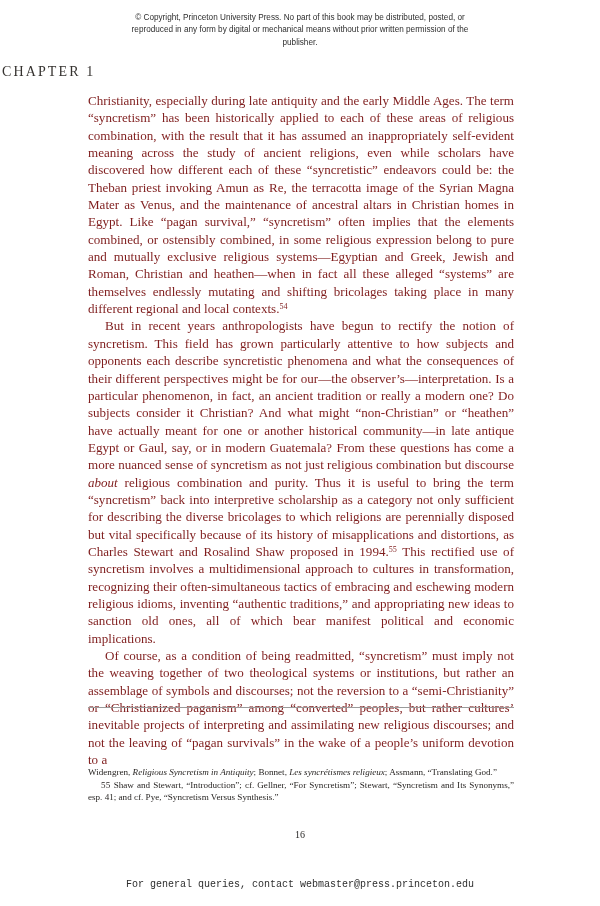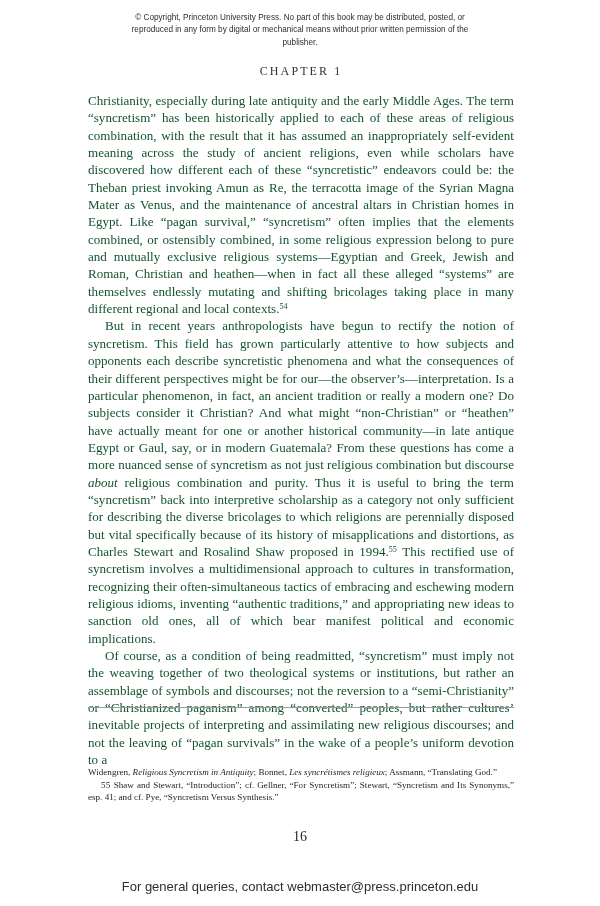--- a/index.html
+++ b/index.html
@@ -35,39 +35,38 @@
     color: #2e2e2e;
     text-align: center;
   }
 
   
   .chapter-label {
     position: absolute;
     left: 0;
     top: 64px;
     width: 600px;
-    text-align: center;
     font-family: "Liberation Serif", "DejaVu Serif", serif;
-    font-size: 12px;
+    font-size: 14px;
     letter-spacing: 2.1px;
     color: #35322f;
     text-indent: 2.1px;
   }
 
   
   .body-block {
     position: absolute;
     left: 88px;
     top: 92px;
     width: 426px;
     font-size: 13.05px;
     line-height: 17.35px;
     text-align: justify;
     text-justify: inter-word;
-    color: #14532d;
+    color: #7f1d1d;
     hyphens: manual;
   }
   .body-block p {
     margin: 0;
   }
   .body-block p + p {
     text-indent: 17px;
   }
   .body-block i, .fn i {
   }
@@ -110,33 +109,33 @@
     padding-right: 3.2px;
   }
 
   
   .folio {
     position: absolute;
     left: 0;
     top: 829px;
     width: 600px;
     text-align: center;
-    font-size: 14px;
+    font-size: 10px;
     color: #2a2827;
   }
 
   
   .query-line {
     position: absolute;
     left: 0;
     top: 879px;
     width: 600px;
     text-align: center;
-    font-family: Liberation Sans, sans-serif;
-    font-size: 13px;
+    font-family: Liberation Mono, monospace;
+    font-size: 10px;
     color: #2e2e2e;
   }
 </style>
 </head>
 <body>
 
 <div class="page">
 
   <div class="copyright">© Copyright, Princeton University Press. No part of this book may be distributed, posted, or reproduced in any form by digital or mechanical means without prior written permission of the publisher.</div>
 

